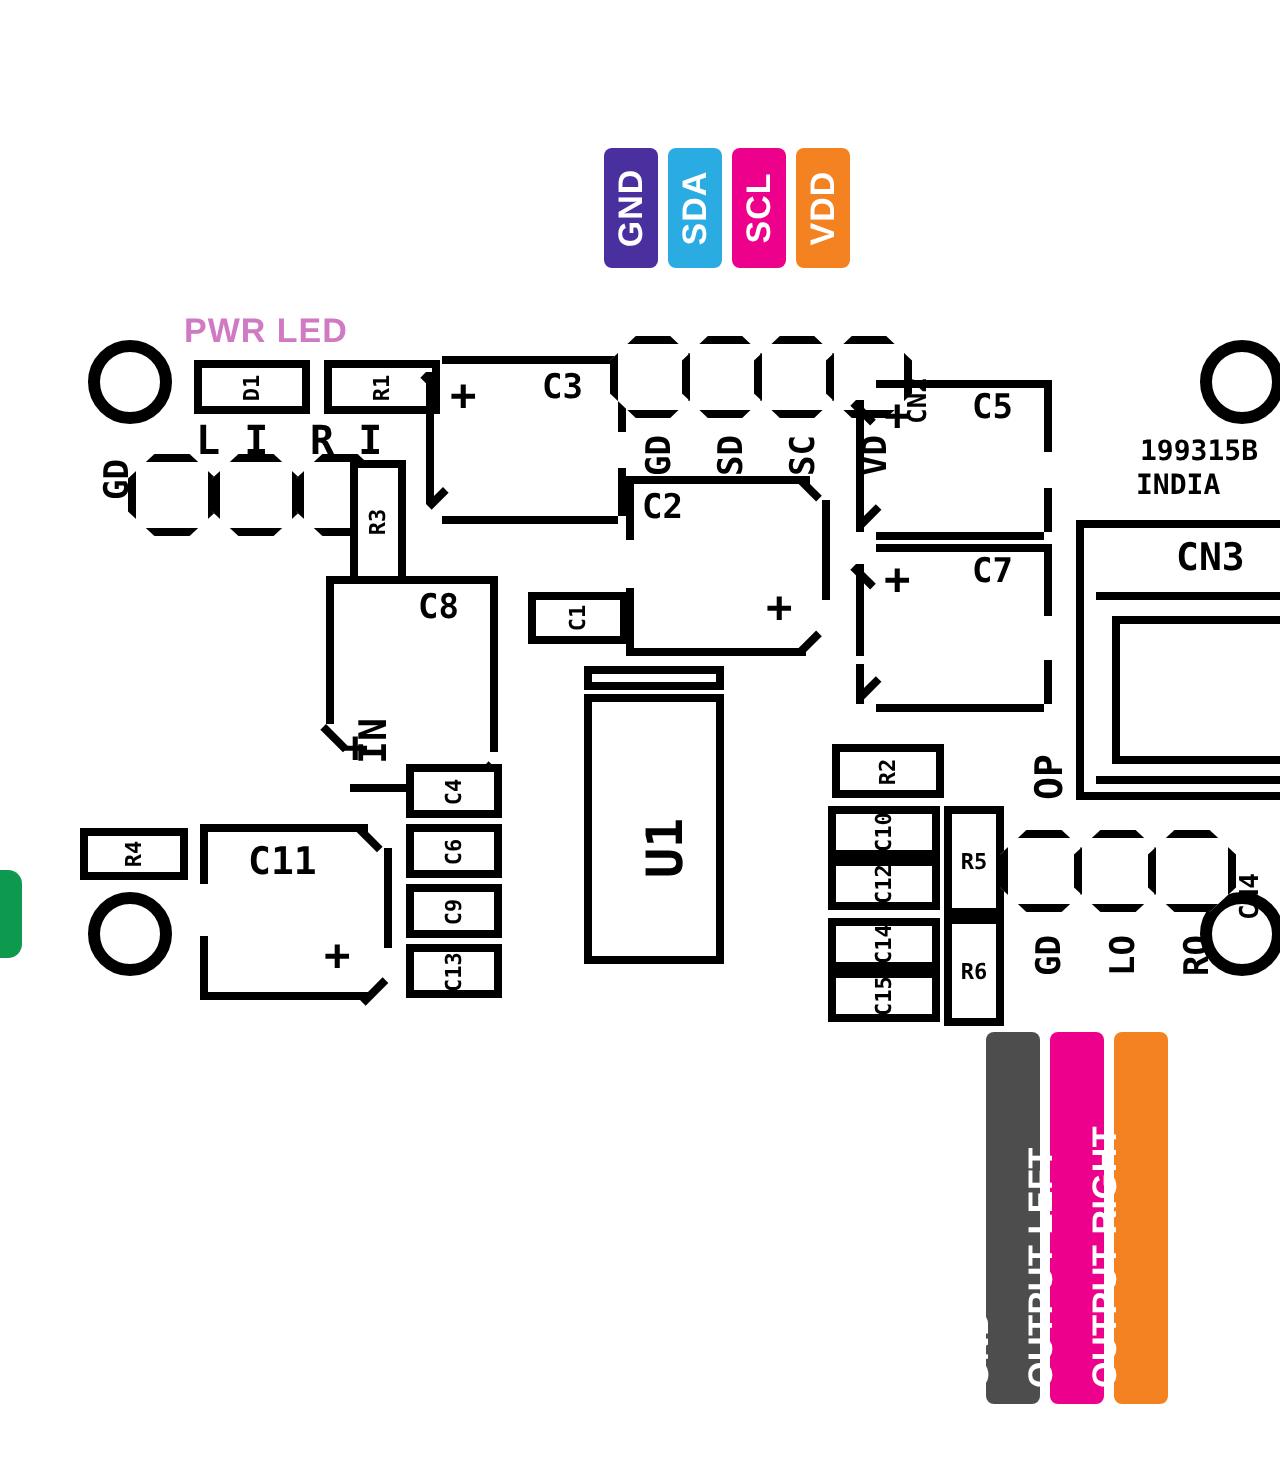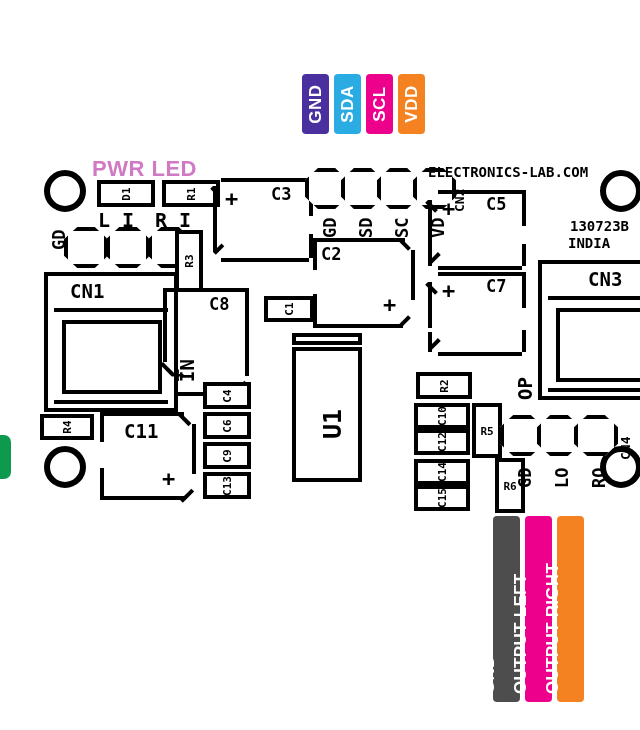--- a/index.html
+++ b/index.html
@@ -55,21 +55,21 @@
   .plus{position:absolute;font-weight:bold;font-size:22px;line-height:1;color:#000;
         font-family:"DejaVu Sans Mono","Liberation Mono",monospace;}
   
   .cap{position:absolute;}
   .cap i{position:absolute;background:#000;}
   .green-tab{position:absolute;left:0;top:285px;width:11px;height:44px;
              background:#0d9a4e;border-radius:0 7px 7px 0;}
   .smd{position:absolute;border:4px solid #000;background:#fff;box-sizing:border-box;}
   .smd>span{position:absolute;left:50%;top:50%;transform:translate(-50%,-50%) rotate(-90deg);
             font-size:11px;font-weight:bold;font-family:"DejaVu Sans Mono","Liberation Mono",monospace;}
-  .pwrled{position:absolute;left:92px;top:160px;color:#d07ac4;font-weight:bold;font-size:22px;
+  .pwrled{position:absolute;left:92px;top:160px;color:#d07ac4;font-weight:bold;font-size:17px;
           font-family:"Liberation Sans","DejaVu Sans",sans-serif;letter-spacing:.5px;}
   .credit{position:absolute;font-weight:bold;color:#000;
           font-family:"DejaVu Sans Mono","Liberation Mono",monospace;}
 </style>
 </head>
 <body>
 
 <div class="root">
 
   <div class="title">
@@ -122,26 +122,20 @@
 
     <div class="lbl" style="left:98px;top:58px;font-size:20px;">L I</div>
     <div class="lbl" style="left:155px;top:58px;font-size:20px;">R I</div>
 
     <div class="lbl rot90" style="left:49px;top:100px;font-size:17px;">GD</div>
     <div class="pad" style="left:64px;top:77px;width:44px;height:41px;"></div>
     <div class="pad" style="left:106px;top:77px;width:44px;height:41px;"></div>
     <div class="pad" style="left:148px;top:77px;width:44px;height:41px;"></div>
     <div class="lbl rot90" style="left:190px;top:113px;font-size:13px;">CN5</div>
 
-    <div class="box" style="left:44px;top:122px;width:134px;height:140px;">
-      <div class="lbl" style="left:22px;top:4px;font-size:19px;">CN1</div>
-      <div style="position:absolute;left:6px;top:32px;width:114px;height:4px;background:#000;"></div>
-      <div style="position:absolute;left:14px;top:44px;width:100px;height:74px;border:4px solid #000;box-sizing:border-box;"></div>
-      <div style="position:absolute;left:6px;top:124px;width:114px;height:4px;background:#000;"></div>
-    </div>
 
     <div class="smd" style="left:175px;top:80px;width:28px;height:62px;">
       <span>R3</span>
       </div>
 
     <div class="cap" style="left:213px;top:28px;width:100px;height:84px;">
       <i style="left:8px;top:0;width:92px;height:4px;"></i>
       <i style="left:0;top:8px;width:4px;height:52px;"></i>
       <i style="left:96px;top:0;width:4px;height:38px;"></i>
       <i style="left:0;top:8px;width:10px;height:4px;transform:rotate(45deg);transform-origin:left top;"></i>
@@ -168,22 +162,21 @@
       <i style="left:0;top:0;width:4px;height:32px;"></i>
       <i style="left:88px;top:0;width:14px;height:4px;transform:rotate(45deg);transform-origin:left top;"></i>
       <i style="left:98px;top:12px;width:4px;height:50px;"></i>
       <i style="left:0;top:56px;width:4px;height:34px;"></i>
       <i style="left:0;top:86px;width:90px;height:4px;"></i>
       <i style="left:88px;top:86px;width:14px;height:4px;transform:rotate(-45deg);transform-origin:left bottom;"></i>
       <div class="plus" style="left:70px;top:56px;">+</div>
       <div class="lbl" style="left:8px;top:6px;font-size:17px;">C2</div>
     </div>
 
-    <div class="credit" style="left:428px;top:14px;font-size:14px;">ELECTRONICS-LAB.COM</div>
-    <div class="credit" style="left:570px;top:68px;font-size:14px;">130723B</div>
+    <div class="credit" style="left:570px;top:68px;font-size:14px;">199315B</div>
     <div class="credit" style="left:568px;top:85px;font-size:14px;">INDIA</div>
 
     <div class="cap" style="left:428px;top:40px;width:98px;height:80px;">
       <i style="left:10px;top:0;width:88px;height:4px;"></i>
       <i style="left:0;top:10px;width:4px;height:46px;"></i>
       <i style="left:94px;top:0;width:4px;height:36px;"></i>
       <i style="left:0;top:10px;width:14px;height:4px;transform:rotate(45deg);transform-origin:left top;"></i>
       <i style="left:0;top:56px;width:4px;height:20px;"></i>
       <i style="left:10px;top:76px;width:84px;height:4px;"></i>
       <i style="left:94px;top:54px;width:4px;height:22px;"></i>
@@ -276,21 +269,21 @@
     <div class="smd" style="left:414px;top:309px;width:56px;height:26px;">
       <span>C14</span>
       </div>
     <div class="smd" style="left:414px;top:335px;width:56px;height:26px;">
       <span>C15</span>
       </div>
 
     <div class="smd" style="left:472px;top:253px;width:30px;height:55px;">
       <span style="transform:translate(-50%,-50%) rotate(0deg);">R5</span>
       </div>
-    <div class="smd" style="left:472px;top:308px;width:30px;height:55px;margin-left:23px;">
+    <div class="smd" style="left:472px;top:308px;width:30px;height:55px;">
       <span style="transform:translate(-50%,-50%) rotate(0deg);">R6</span>
       </div>
 
     <div class="lbl rot90" style="left:514px;top:250px;font-size:19px;">OP</div>
 
     <div class="pad" style="left:500px;top:265px;width:44px;height:41px;"></div>
     <div class="pad" style="left:537px;top:265px;width:44px;height:41px;"></div>
     <div class="pad" style="left:574px;top:265px;width:44px;height:41px;"></div>
     <div class="lbl rot90" style="left:515px;top:338px;font-size:17px;">GD</div>
     <div class="lbl rot90" style="left:552px;top:338px;font-size:17px;">LO</div>

